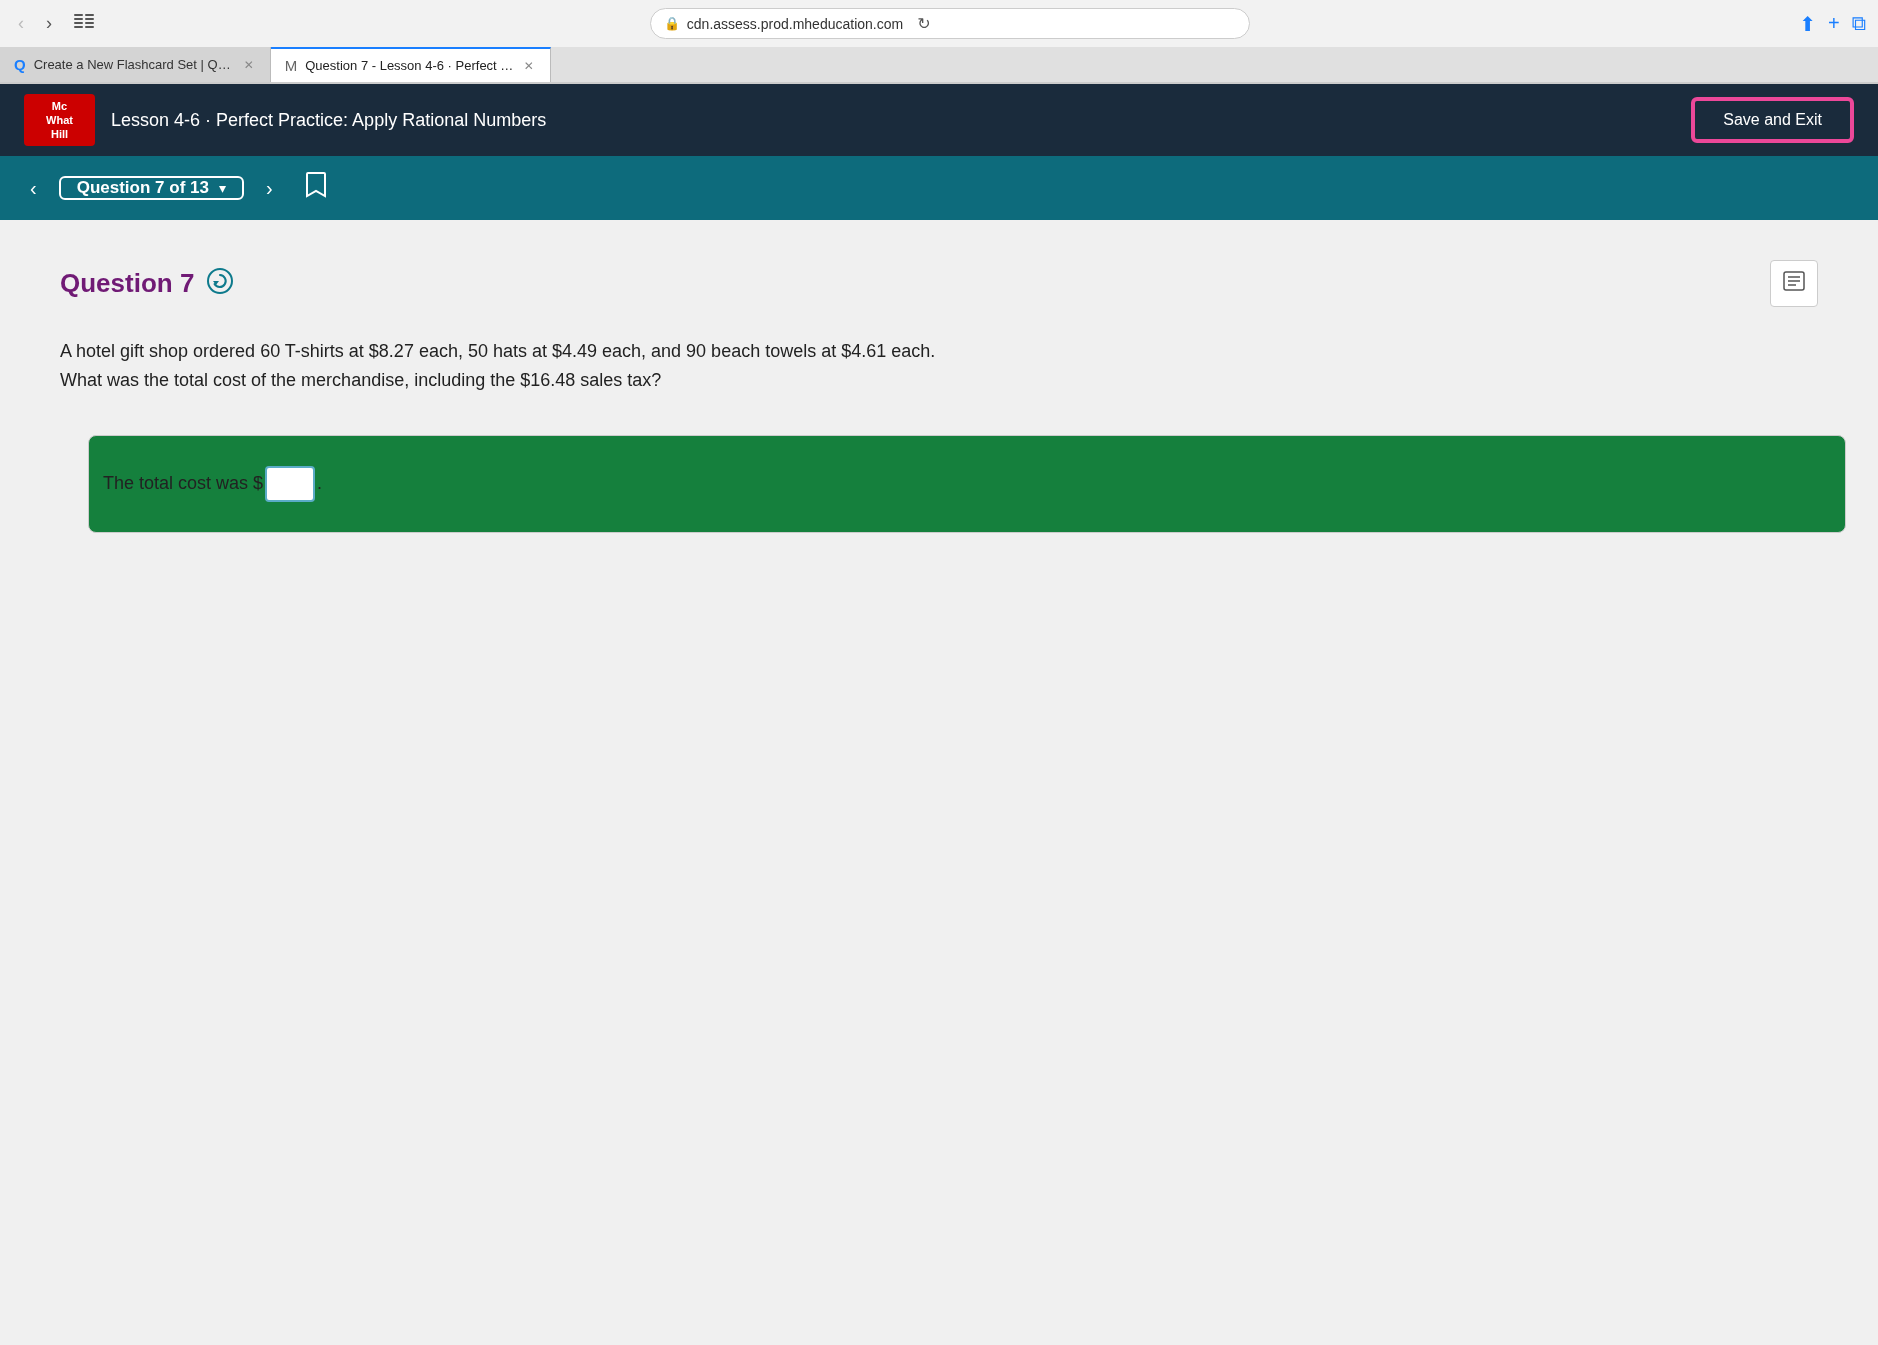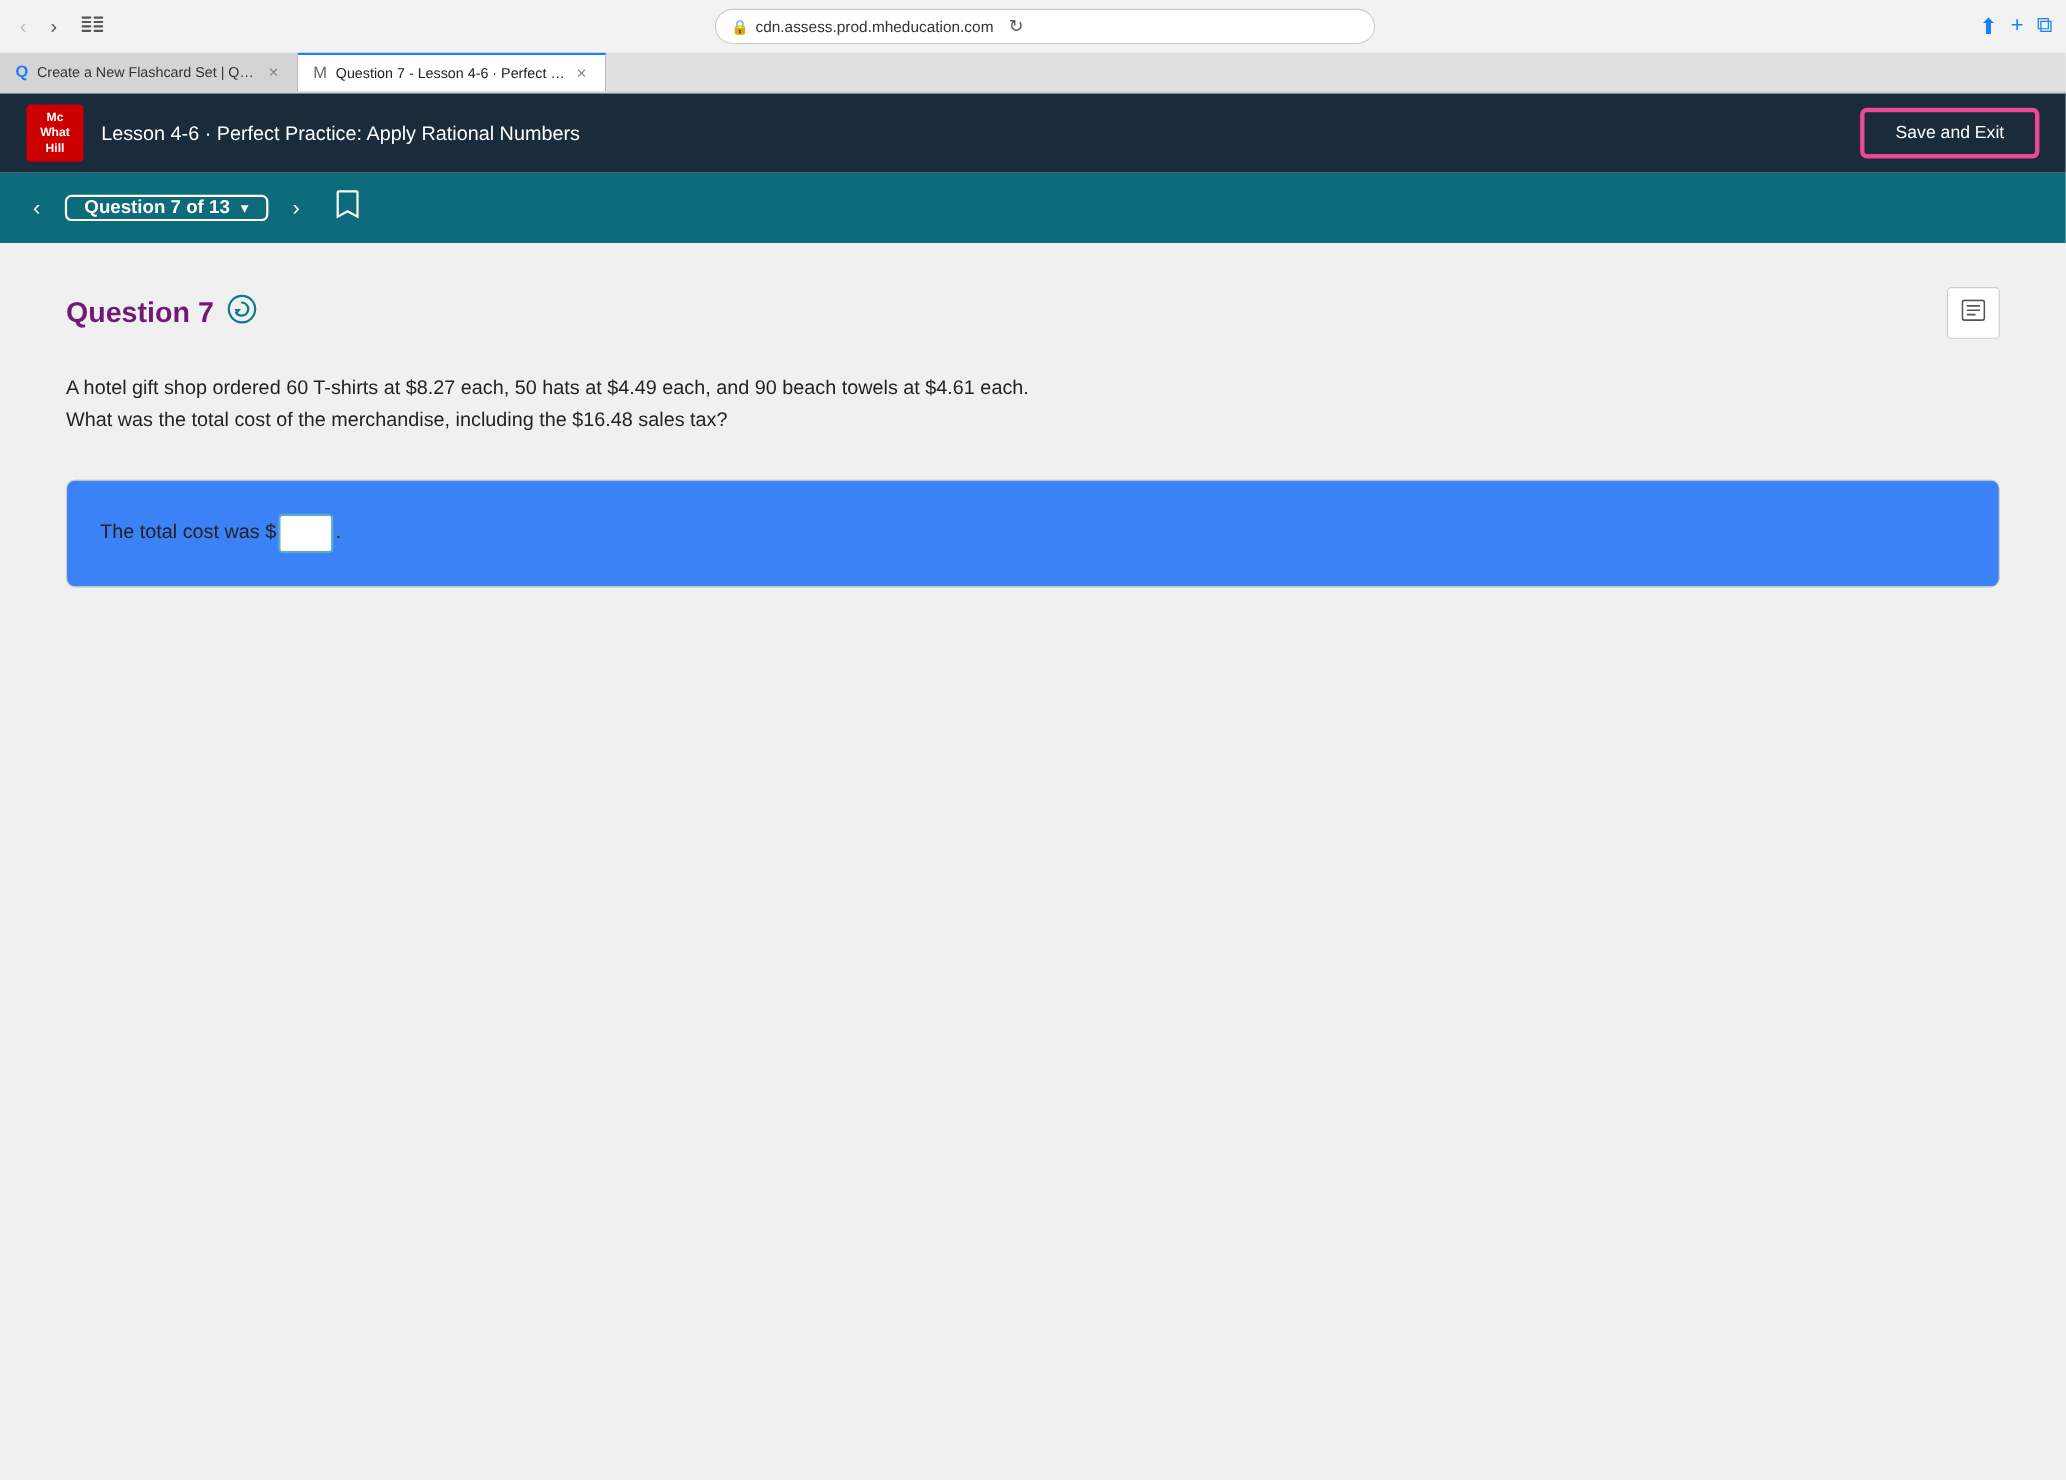--- a/index.html
+++ b/index.html
@@ -85,21 +85,21 @@
       padding: 0 24px;
       height: 72px;
       justify-content: space-between;
     }
     .app-header-left { display: flex; align-items: center; gap: 16px; }
     .mgh-logo {
       background: #cc0000;
       color: white;
       font-size: 11px;
       font-weight: bold;
-      width: 52px;
+      width: 71px;
       height: 52px;
       display: flex;
       flex-direction: column;
       align-items: center;
       justify-content: center;
       border-radius: 4px;
       line-height: 1.3;
       text-align: center;
     }
     .app-title {
@@ -214,27 +214,28 @@
       border: 2px solid #5bacc7;
       border-radius: 4px;
       width: 50px;
       height: 36px;
       padding: 4px 6px;
       font-size: 16px;
       outline: none;
       margin: 0 2px;
     }
     .answer-box-full {
-      background: #3b82f6;
+      background: #15803d;
       border: 1px solid #ccc;
       border-radius: 8px;
-      padding: 30px 30px;
+      padding: 30px 14px;
       font-size: 18px;
       color: #222;
       width: 100%;
+      margin-left: 28px;
     }
   </style>
 </head>
 <body>
 
 <div class="browser-chrome">
   <div class="browser-toolbar">
     <button class="browser-btn disabled">‹</button>
     <button class="browser-btn">›</button>
     <button class="browser-btn">

